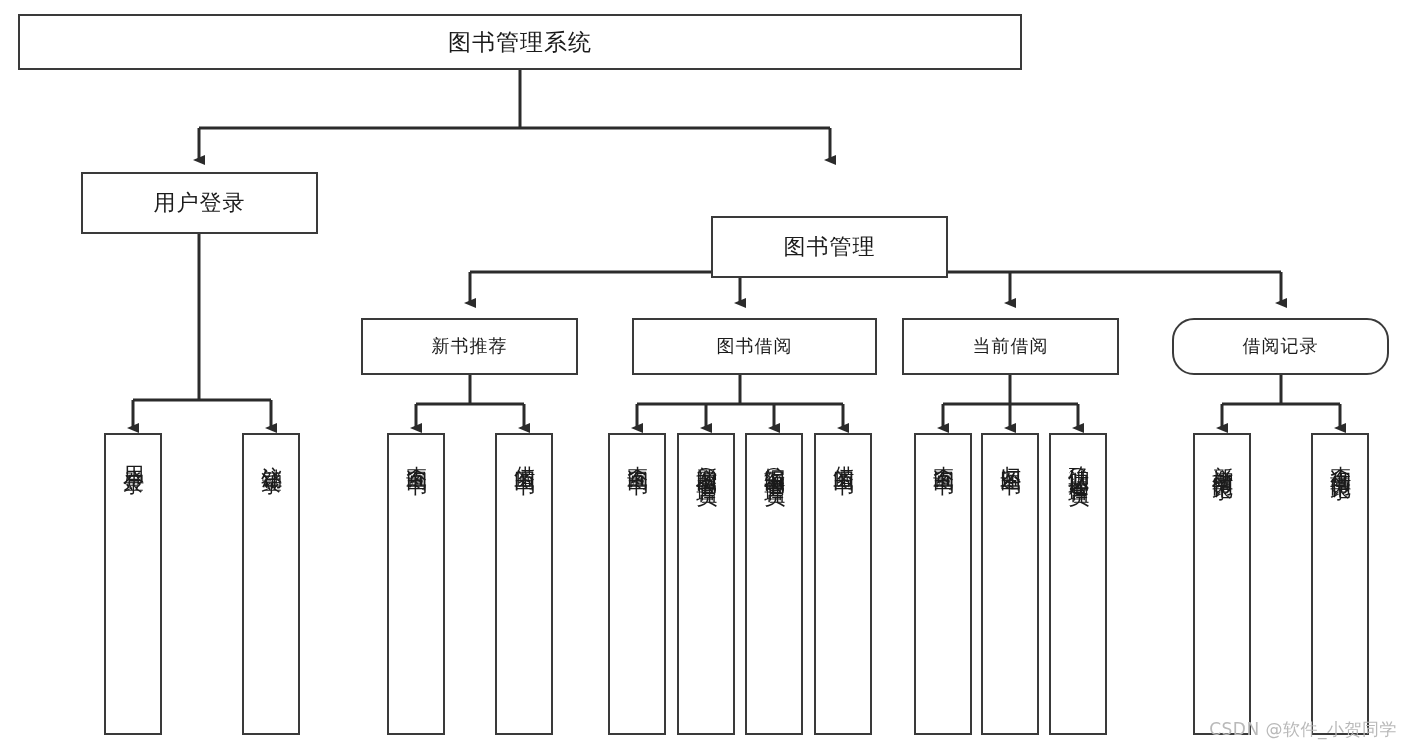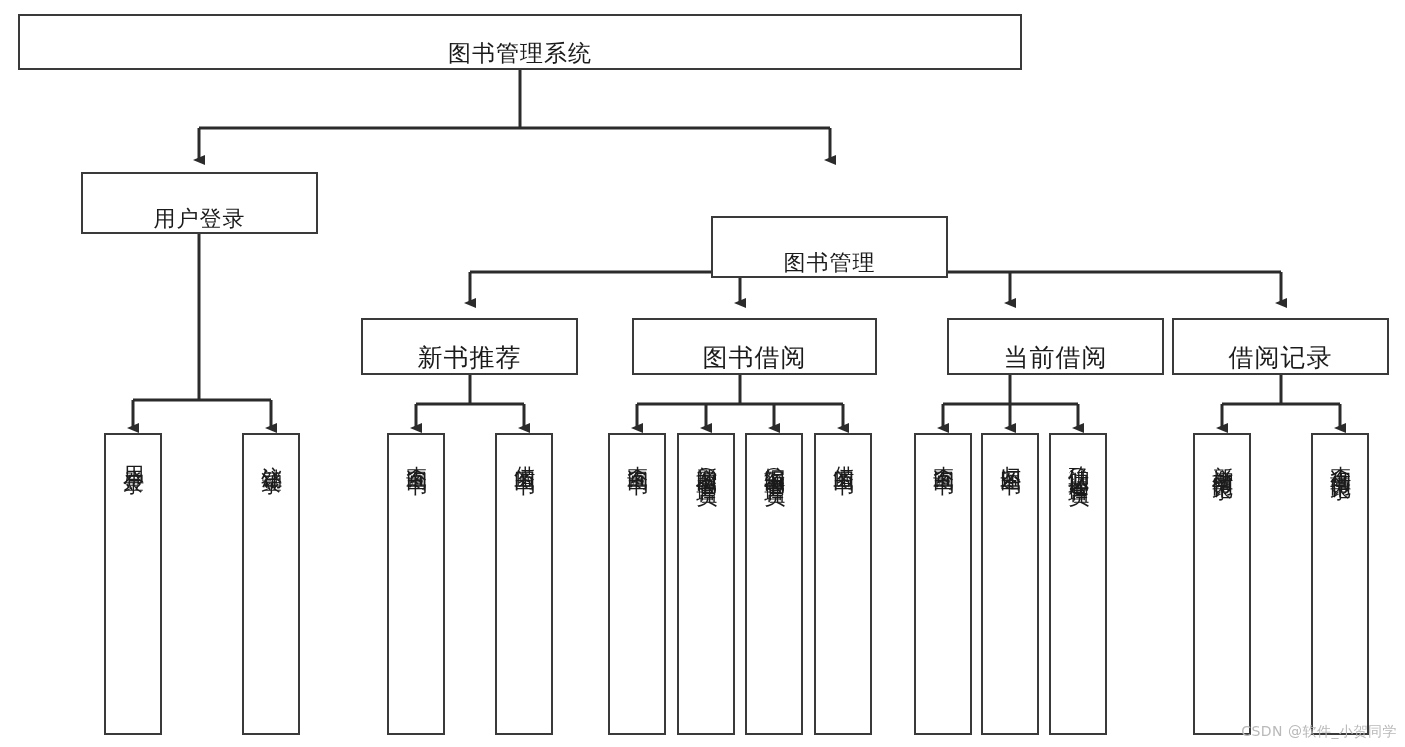--- a/index.html
+++ b/index.html
@@ -25,54 +25,54 @@
     width: 1405px;
     height: 747px;
     pointer-events: none;
   }
   .node {
     position: absolute;
     box-sizing: border-box;
     background: #ffffff;
     border: 2px solid #3a3a3a;
     display: flex;
-    align-items: flex-end;
+    align-items: center;
     justify-content: center;
     overflow: hidden;
   }
   .node .lbl {
     font-size: 22px;
     line-height: 1.25;
     color: #1b1b1b;
     letter-spacing: 1px;
     white-space: nowrap;
   }
   .node.root .lbl { font-size: 23px; }
   .node.lvl1 .lbl { font-size: 22px; }
-  .node.lvl2 .lbl { font-size: 25px; }
+  .node.lvl2 .lbl { font-size: 18px; }
   
   .node.vert {
     align-items: flex-start;
     justify-content: center;
     padding-top: 14px;
   }
   .node.vert .lbl {
     writing-mode: vertical-rl;
     text-orientation: upright;
     font-size: 21px;
     line-height: 1.12;
     letter-spacing: 3px;
     white-space: normal;
     max-height: 272px;
   }
   .watermark {
     position: absolute;
     right: 8px;
     bottom: 6px;
-    font-size: 14px;
+    font-size: 17px;
     color: #b9b9b9;
     letter-spacing: 0.5px;
     white-space: nowrap;
     user-select: none;
   }
 </style>
 </head>
 <body>
 
 <div id="canvas">
@@ -137,24 +137,24 @@
   <div class="node lvl1" style="left:711px; top:172px; width:237px; height:62px;margin-top:44px;">
     <span class="lbl">图书管理</span>
   </div>
 
   <div class="node lvl2" style="left:361px; top:318px; width:217px; height:57px;">
     <span class="lbl">新书推荐</span>
   </div>
   <div class="node lvl2" style="left:632px; top:318px; width:245px; height:57px;">
     <span class="lbl">图书借阅</span>
   </div>
-  <div class="node lvl2" style="left:902px; top:318px; width:217px; height:57px;margin-left:45px;">
+  <div class="node lvl2" style="left:902px; top:318px; width:217px; height:57px;">
     <span class="lbl">当前借阅</span>
   </div>
-  <div class="node lvl2" style="left:1172px; top:318px; width:217px; height:57px;">
+  <div class="node lvl2" style="left:1172px; top:318px; width:217px; height:57px;border-radius:22px;">
     <span class="lbl">借阅记录</span>
   </div>
 
   <div class="node vert" style="left:104px; top:433px; width:58px; height:302px;">
     <span class="lbl">用户登录</span>
   </div>
   <div class="node vert" style="left:242px; top:433px; width:58px; height:302px;">
     <span class="lbl">注销登录</span>
   </div>
 

